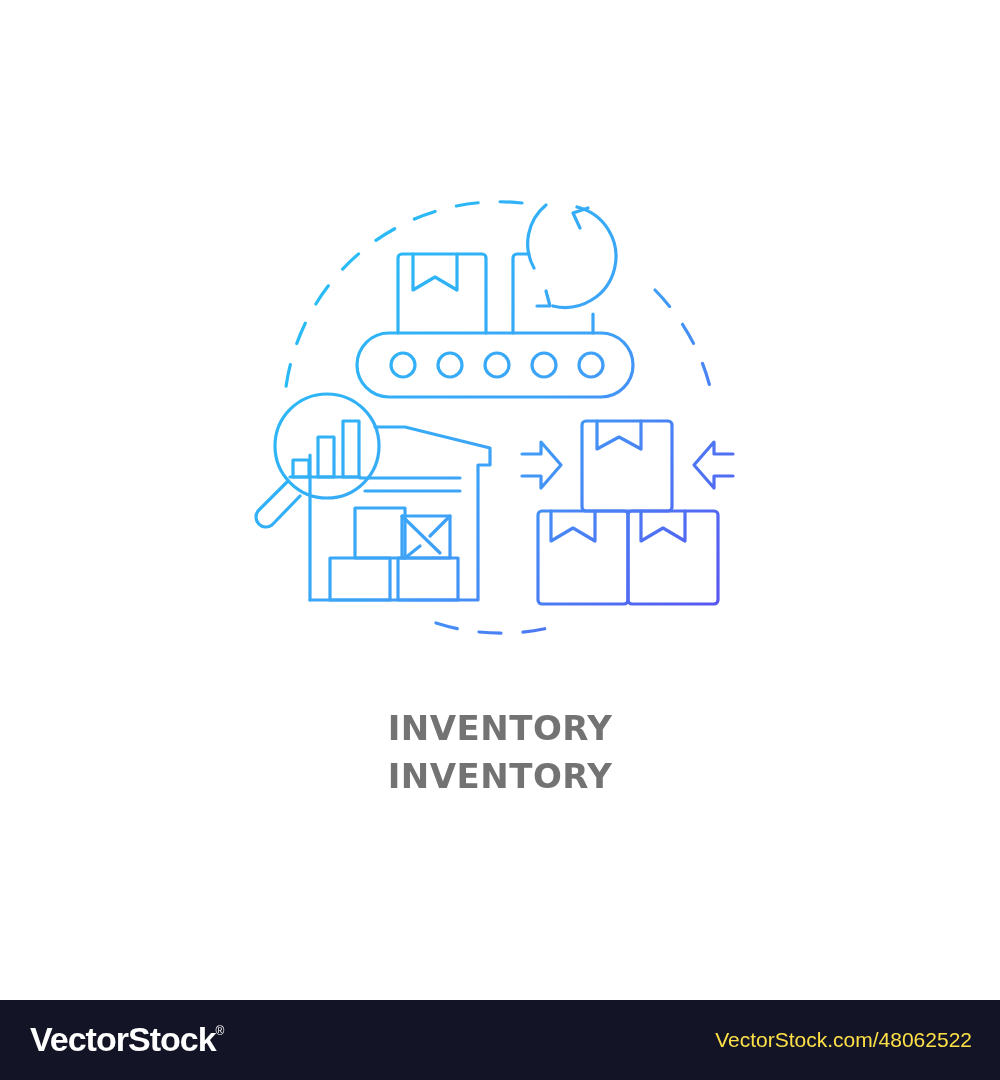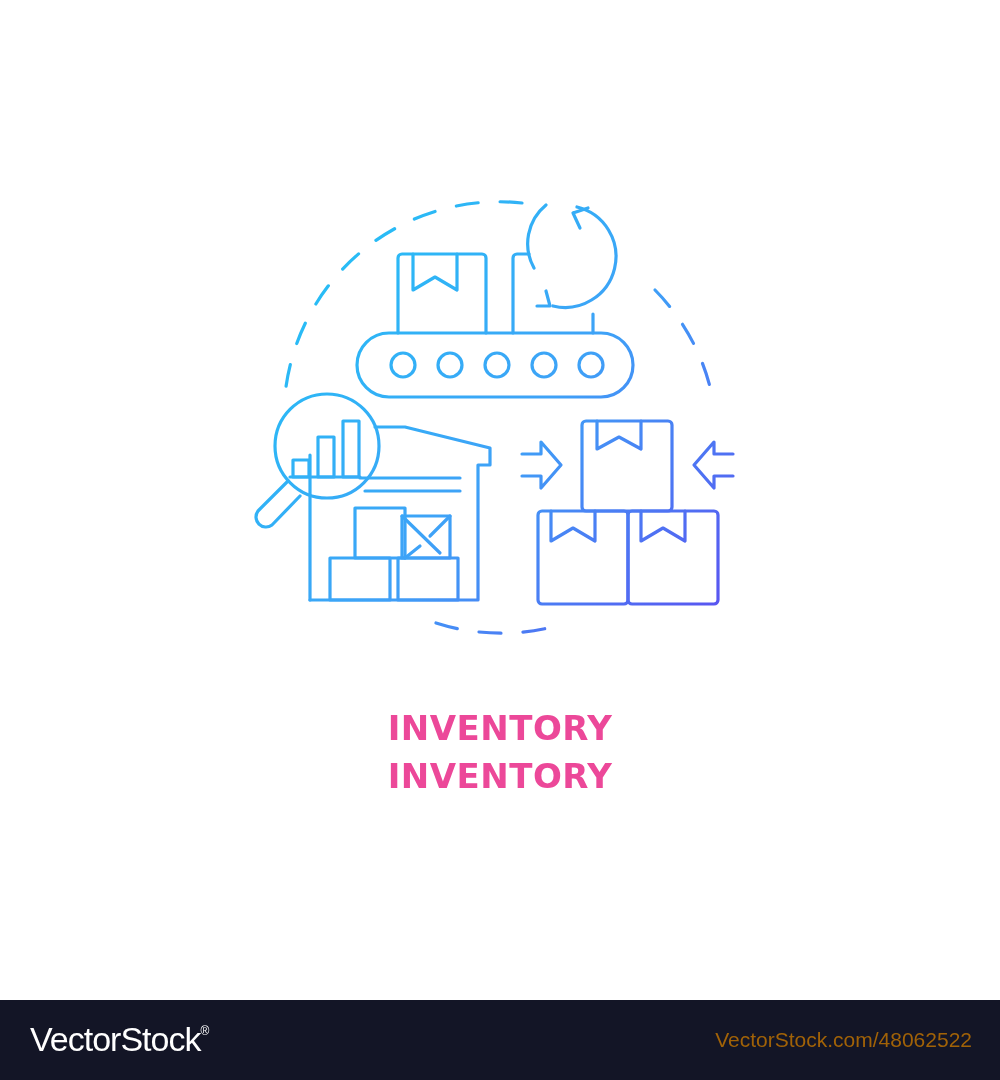--- a/index.html
+++ b/index.html
@@ -1,26 +1,26 @@
 <!DOCTYPE html>
 <html><head>
 <meta charset="utf-8">
 <style>
   html, body { margin:0; padding:0; }
   body { width:1000px; height:1080px; background:#ffffff; position:relative; overflow:hidden; font-family:"Liberation Sans", sans-serif; }
   .illustration { position:absolute; left:0; top:0; width:1000px; height:1000px; }
-  .title { position:absolute; left:0; width:1000px; text-align:center; font-family:"DejaVu Sans", sans-serif; font-weight:bold; color:#ec4899; font-size:34px; letter-spacing:0.5px; }
+  .title { position:absolute; left:0; width:1000px; text-align:center; font-family:"DejaVu Sans", sans-serif; font-weight:bold; color:#737373; font-size:34px; letter-spacing:0.5px; }
   .title.l1 { top:708px; }
   .title.l2 { top:756px; }
   .footer { position:absolute; left:0; top:1000px; width:1000px; height:80px; background:#131526; }
   .brand { position:absolute; left:30px; top:20px; color:#fff; font-size:34px; letter-spacing:-1px; }
-  .brand .light { font-weight:normal; }
-  .brand .bold { font-weight:normal; }
+  .brand .light { font-weight:bold; }
+  .brand .bold { font-weight:bold; }
   .brand sup { font-size:12px; vertical-align:top; position:relative; top:4px; }
-  .ref { position:absolute; right:28px; top:28px; color:#a16207; font-size:21px; }
+  .ref { position:absolute; right:28px; top:28px; color:#fde047; font-size:21px; }
 </style>
 </head>
 <body>
 
 <svg class="illustration" viewBox="0 0 1000 1000" xmlns="http://www.w3.org/2000/svg">
   <defs>
     <linearGradient id="g" x1="250" y1="200" x2="740" y2="620" gradientUnits="userSpaceOnUse">
       <stop offset="0" stop-color="#1ec8f5"></stop>
       <stop offset="0.55" stop-color="#3ea2f7"></stop>
       <stop offset="1" stop-color="#5b4ef0"></stop>

